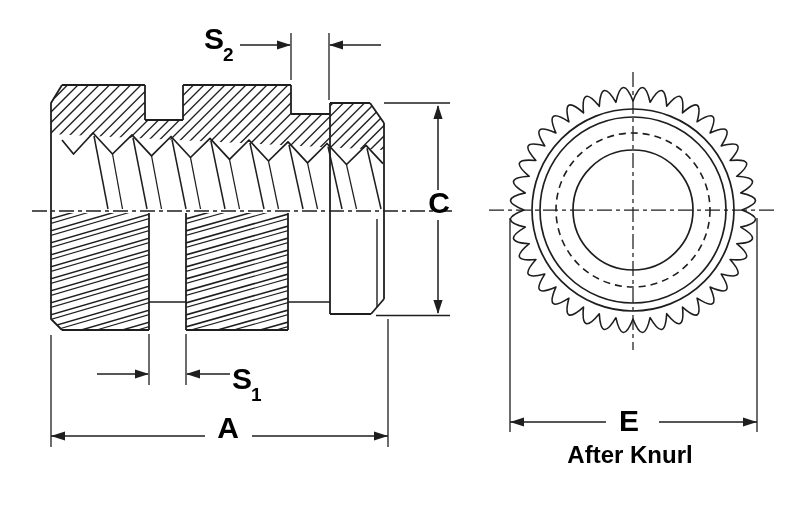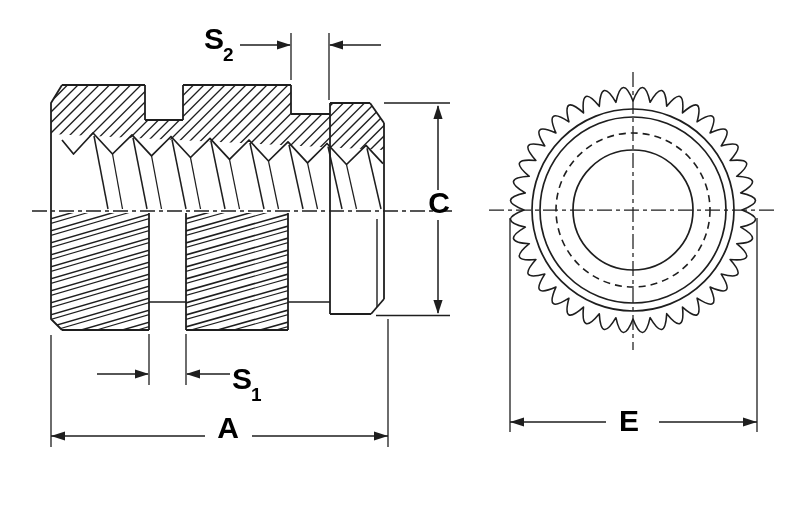--- a/index.html
+++ b/index.html
@@ -222,13 +222,14 @@
   <div class="lbl" style="left: 204px; top: 24px; color: rgb(0, 0, 0);"><span>S</span><sub>2</sub></div>
 
   <div class="lbl" style="left: 232px; top: 364px; color: rgb(0, 0, 0);"><span>S</span><sub>1</sub></div>
 
   <div class="lbl centered" style="left: 203px; top: 413px; width: 50px; color: rgb(0, 0, 0);">A</div>
 
   <div class="lbl centered" style="left: 415px; top: 188px; width: 48px; color: rgb(0, 0, 0);">C</div>
 
   <div class="lbl centered" style="left: 601px; top: 406px; width: 56px; color: rgb(0, 0, 0);">E</div>
 
+  <div class="lbl centered caption" style="left: 530px; top: 443px; width: 200px; color: rgb(0, 0, 0);">After Knurl</div>
 </div>
 
 </body></html>

